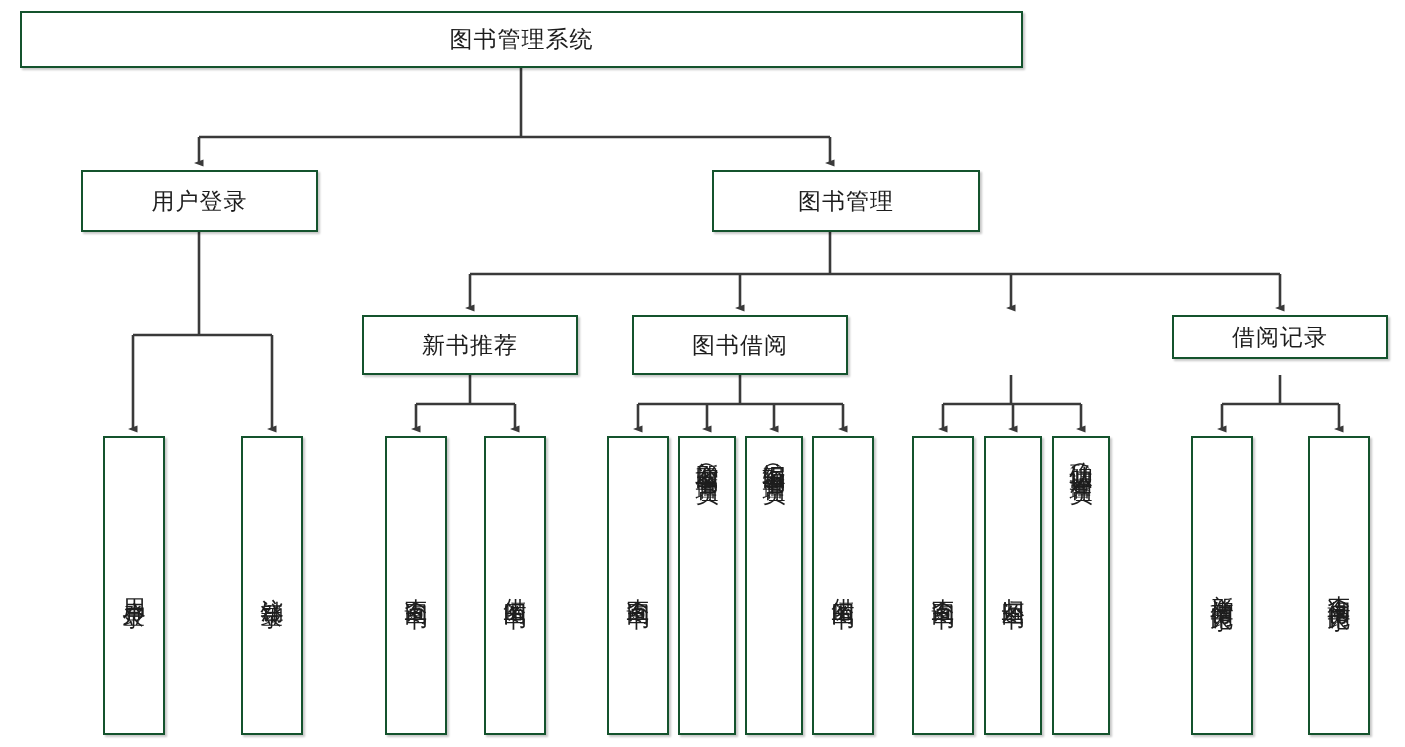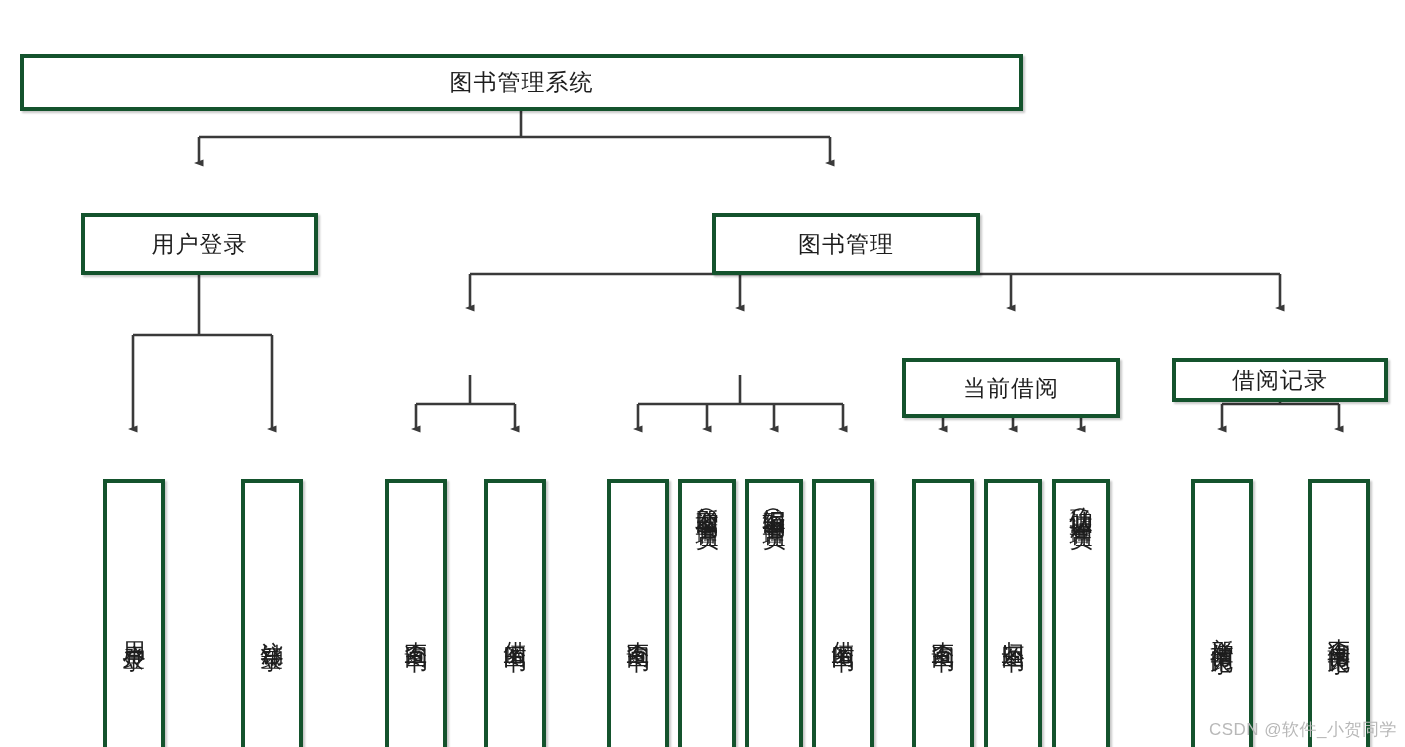--- a/index.html
+++ b/index.html
@@ -24,27 +24,26 @@
     left: 0;
     top: 0;
     width: 1405px;
     height: 747px;
     pointer-events: none;
   }
   .node {
     position: absolute;
     box-sizing: border-box;
     background: #ffffff;
-    border: 4px solid #14532d;
+    border: 2px solid #14532d;
     box-shadow: 2px 2px 2px rgba(0,0,0,0.22);
     display: flex;
     align-items: center;
     justify-content: center;
     color: #1d1d1d;
-    margin-top: 43px;
   }
   .node .label {
     font-size: 23px;
     line-height: 1.15;
     letter-spacing: 1px;
     white-space: nowrap;
   }
   .node.leaf {
     align-items: flex-start;
     justify-content: center;
@@ -135,22 +134,25 @@
     <span class="label">图书管理系统</span>
   </div>
 
   <div class="node" id="n-l2-0" style="left: 81px; top: 170px; width: 237px; height: 62px;">
     <span class="label">用户登录</span>
   </div>
   <div class="node" id="n-l2-1" style="left: 712px; top: 170px; width: 268px; height: 62px;">
     <span class="label">图书管理</span>
   </div>
 
-  <div class="node" id="n-l3-2" style="left: 902px; top: 315px; width: 218px; height: 60px;">
-    <span class="label">当前借阅</span>
+  <div class="node" id="n-l3-0" style="left: 362px; top: 315px; width: 216px; height: 60px;">
+    <span class="label">新书推荐</span>
+  </div>
+  <div class="node" id="n-l3-1" style="left: 632px; top: 315px; width: 216px; height: 60px;">
+    <span class="label">图书借阅</span>
   </div>
   <div class="node" id="n-l3-3" style="left: 1172px; top: 315px; width: 216px; height: 44px;">
     <span class="label">借阅记录</span>
   </div>
 
   <div class="node leaf center-text" id="n-lf-0" style="left: 103px; top: 436px; width: 62px; height: 299px;">
     <span class="label">用户登录</span>
   </div>
   <div class="node leaf center-text" id="n-lf-1" style="left: 241px; top: 436px; width: 62px; height: 299px;">
     <span class="label">注销登录</span>
@@ -182,15 +184,14 @@
   <div class="node leaf" id="n-lf-10" style="left: 1052px; top: 436px; width: 58px; height: 299px;">
     <span class="label">确认归还（管理员）</span>
   </div>
   <div class="node leaf center-text" id="n-lf-11" style="left: 1191px; top: 436px; width: 62px; height: 299px;">
     <span class="label">新增借阅记录</span>
   </div>
   <div class="node leaf center-text" id="n-lf-12" style="left: 1308px; top: 436px; width: 62px; height: 299px;">
     <span class="label">查询借阅记录</span>
   </div>
 
-  <div id="watermark">CSDN @软件_小贺同学</div>
 
 </div>
 
 </body></html>

